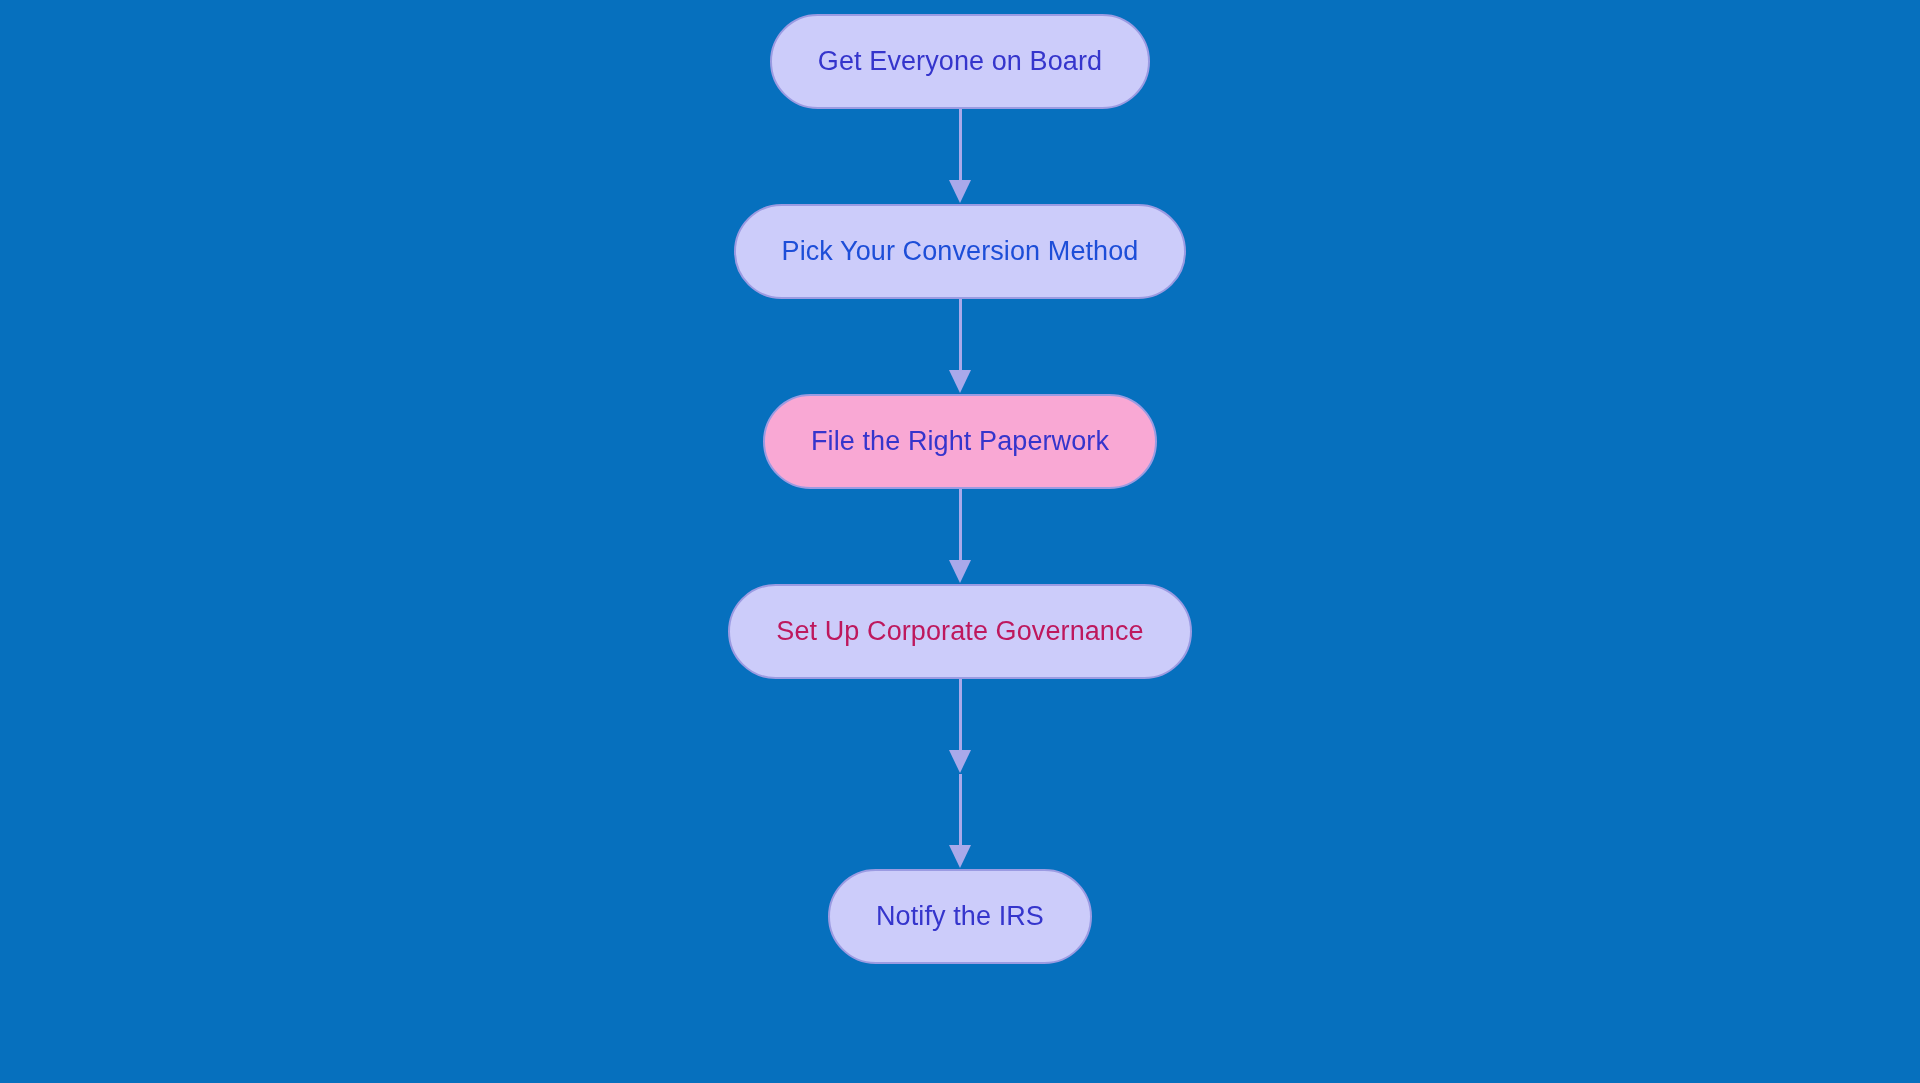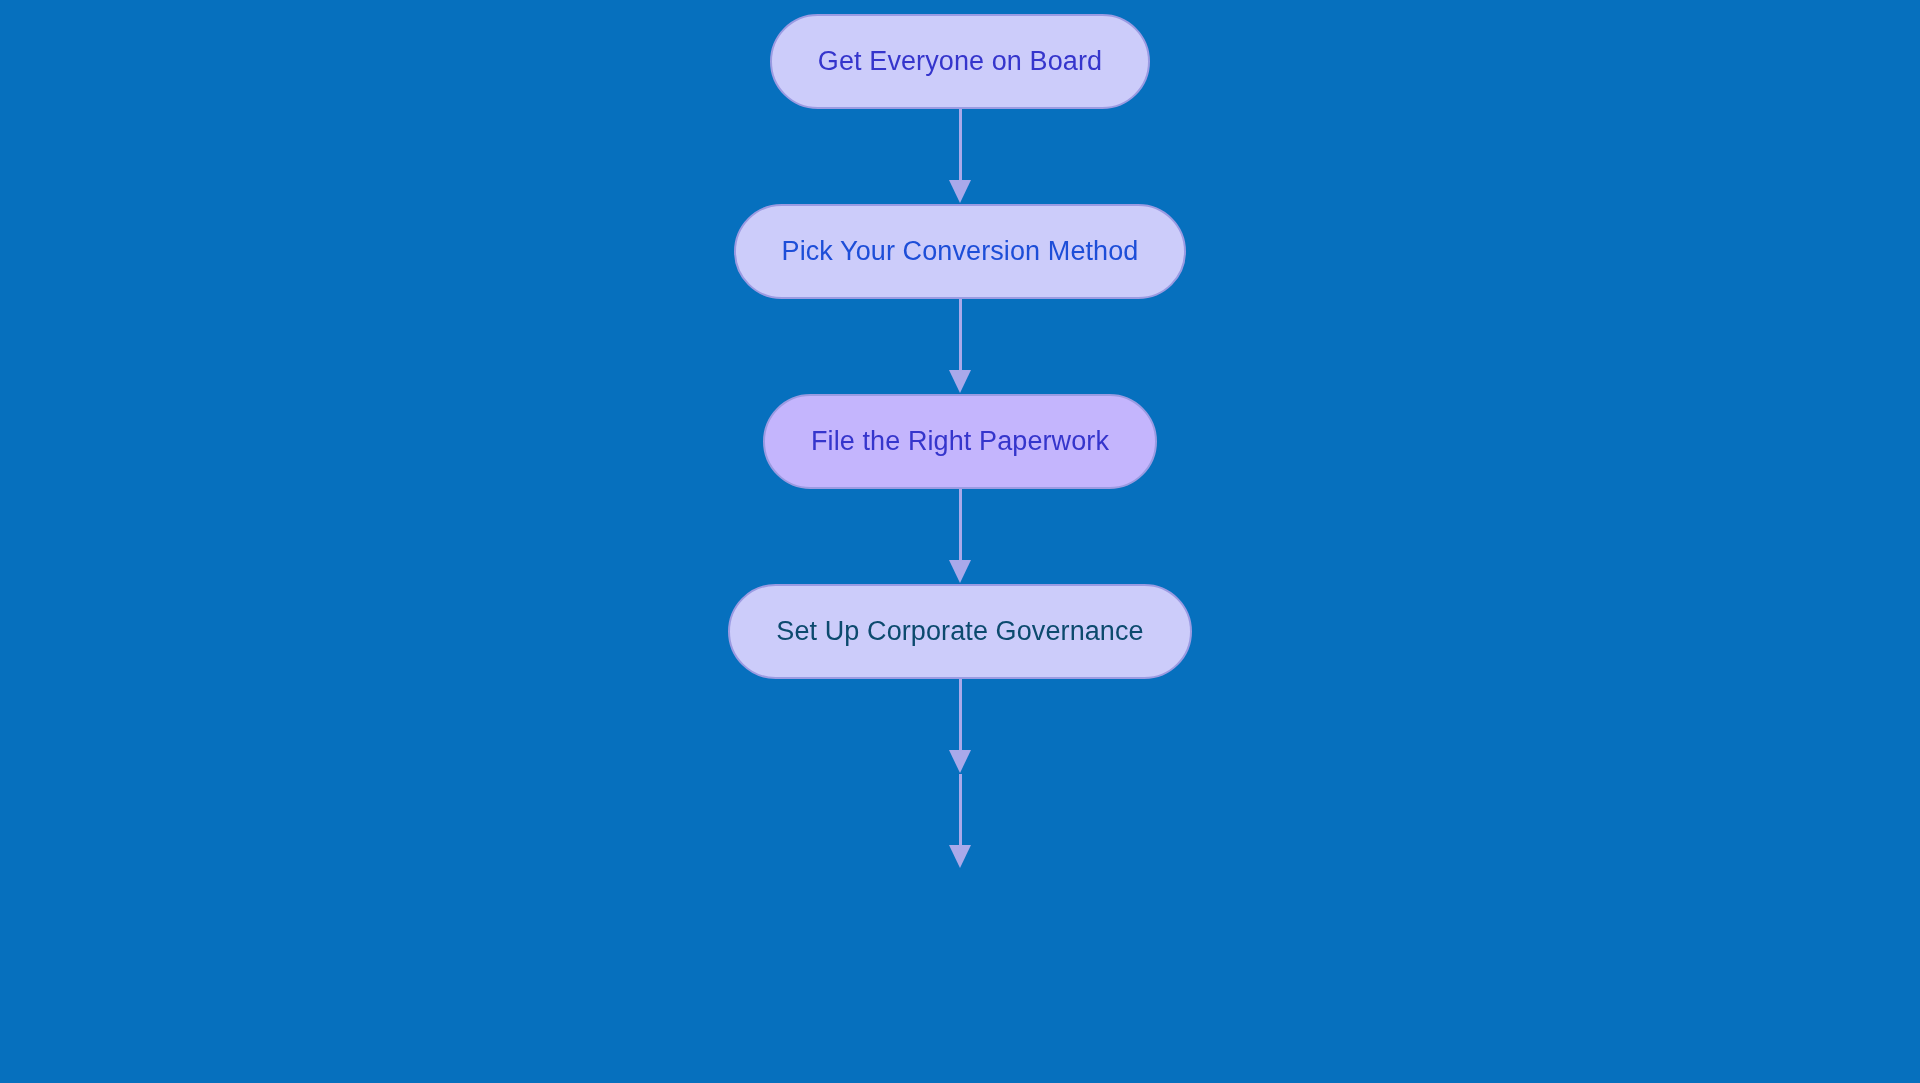--- a/index.html
+++ b/index.html
@@ -100,39 +100,42 @@
 
     <div class="flow-node" style="background: rgb(204, 204, 250); border-color: rgb(155, 155, 226);">
       <span class="flow-node-label" style="color: #1d4ed8;">Pick Your Conversion Method</span>
     </div>
 
     <div class="flow-connector">
       <div class="connector-line" style="background: rgb(169, 169, 234);"></div>
       <div class="connector-arrowhead" style="border-top-color: rgb(169, 169, 234);"></div>
     </div>
 
-    <div class="flow-node" style="background: #c4b5fd; border-color: rgb(155, 155, 226);">
+    <div class="flow-node" style="background: #f9a8d4; border-color: rgb(155, 155, 226);">
       <span class="flow-node-label" style="color: rgb(53, 53, 204);">File the Right Paperwork</span>
     </div>
 
     <div class="flow-connector">
       <div class="connector-line" style="background: rgb(169, 169, 234);"></div>
       <div class="connector-arrowhead" style="border-top-color: rgb(169, 169, 234);"></div>
     </div>
 
     <div class="flow-node" style="background: rgb(204, 204, 250); border-color: rgb(155, 155, 226);">
-      <span class="flow-node-label" style="color: #0c4a6e;">Set Up Corporate Governance</span>
+      <span class="flow-node-label" style="color: #be185d;">Set Up Corporate Governance</span>
     </div>
 
     <div class="flow-connector">
       <div class="connector-line" style="background: rgb(169, 169, 234);"></div>
       <div class="connector-arrowhead" style="border-top-color: rgb(169, 169, 234);"></div>
     </div>
 
 
     <div class="flow-connector">
       <div class="connector-line" style="background: rgb(169, 169, 234);"></div>
       <div class="connector-arrowhead" style="border-top-color: rgb(169, 169, 234);"></div>
     </div>
 
+    <div class="flow-node" style="background: rgb(204, 204, 250); border-color: rgb(155, 155, 226);">
+      <span class="flow-node-label" style="color: rgb(53, 53, 204);">Notify the IRS</span>
+    </div>
 
   </div>
 </div>
 
 </body></html>

